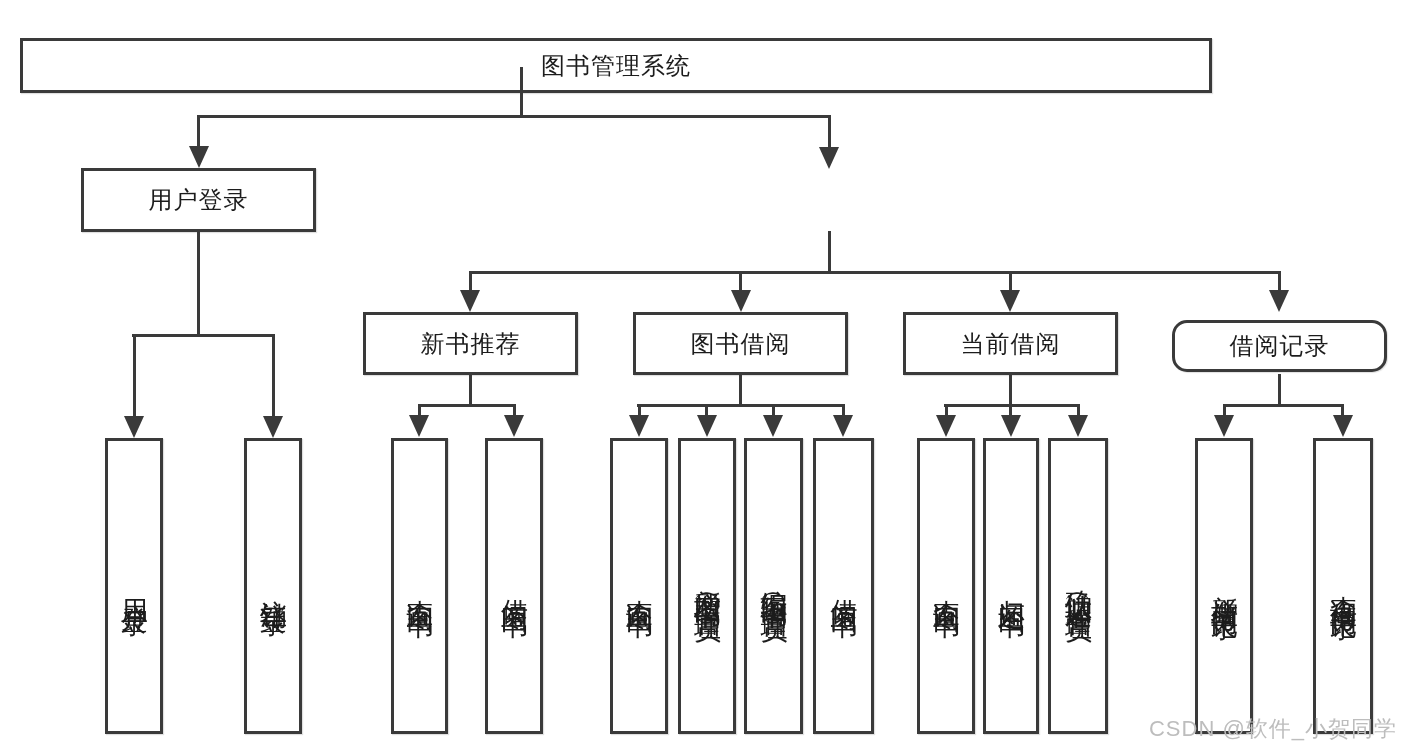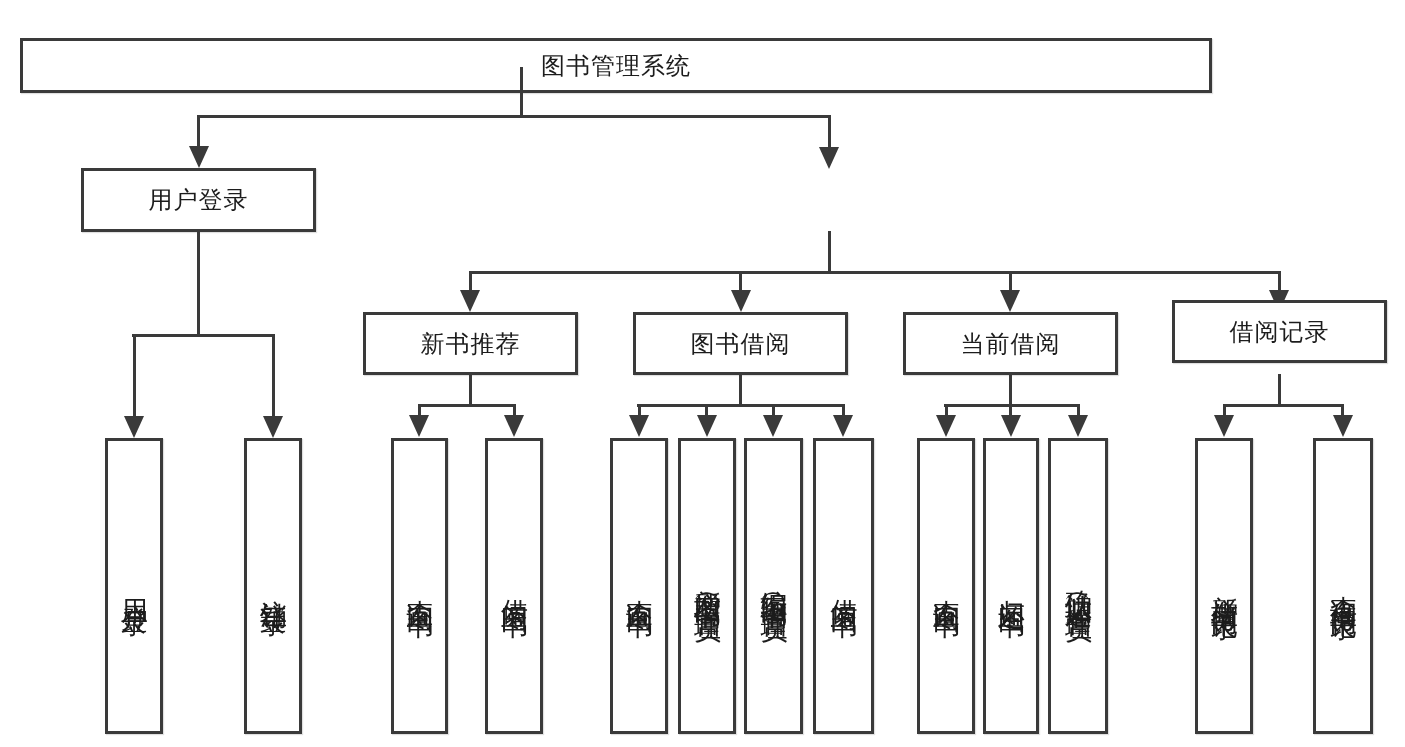--- a/index.html
+++ b/index.html
@@ -87,21 +87,21 @@
 
   <div class="box" style="left:363px;top:312px;width:215px;height:63px;">
     <span class="hlabel">新书推荐</span>
   </div>
   <div class="box" style="left:903px;top:312px;width:215px;height:63px;">
     <span class="hlabel">当前借阅</span>
   </div>
   <div class="box" style="left:633px;top:312px;width:215px;height:63px;">
     <span class="hlabel">图书借阅</span>
   </div>
-  <div class="box" style="left:1172px;top:300px;width:215px;height:63px;">
+  <div class="box" style="left:1172px;top:320px;width:215px;height:52px;border-radius:15px;">
     <span class="hlabel">借阅记录</span>
   </div>
 
   <div class="ln" style="left:469px;top:374px;width:3px;height:33px;"></div>
   <div class="ln" style="left:418px;top:404px;width:98px;height:3px;"></div>
   <div class="ln" style="left:418px;top:404px;width:3px;height:14px;"></div>
   <div class="ah" style="left:409px;top:415px;"></div>
   <div class="ln" style="left:513px;top:404px;width:3px;height:14px;"></div>
   <div class="ah" style="left:504px;top:415px;"></div>
 
@@ -169,14 +169,15 @@
     <span class="vlabel">确认归还（管理员）</span>
   </div>
 
   <div class="box" style="left:1195px;top:438px;width:58px;height:296px;">
     <span class="vlabel">新增借阅记录</span>
   </div>
   <div class="box" style="left:1313px;top:438px;width:60px;height:296px;">
     <span class="vlabel">查询借阅记录</span>
   </div>
 
+  <div class="watermark">CSDN @软件_小贺同学</div>
 
 </div>
 
 </body></html>

